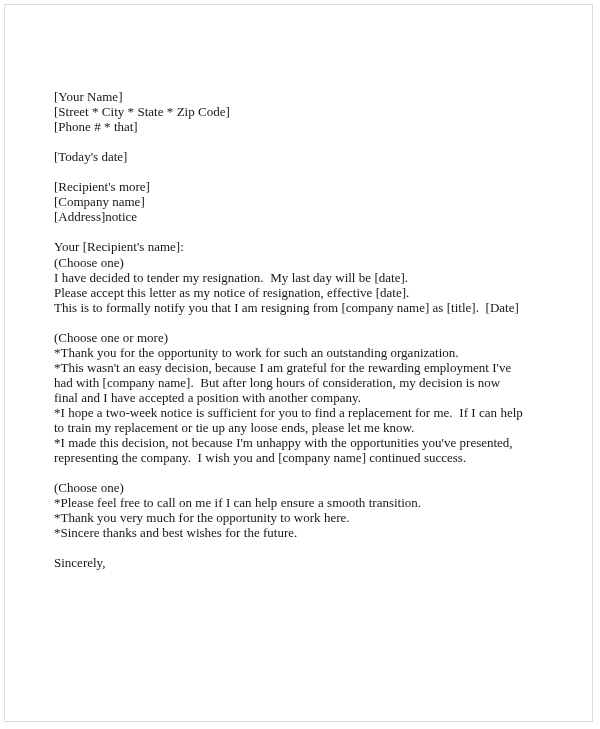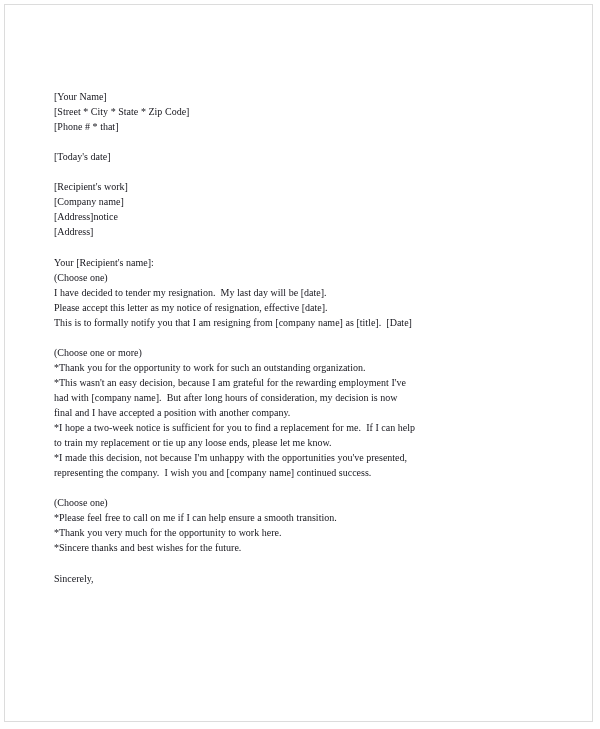--- a/index.html
+++ b/index.html
@@ -23,21 +23,21 @@
     border: 1px solid #dcdcdc;
     box-sizing: border-box;
     overflow: hidden;
   }
   #letter {
     position: absolute;
     left: 49px;
     top: 84px;
     width: 496px;
     color: #16161d;
-    font-size: 10px;
+    font-size: 13px;
     line-height: 15.05px;
     text-align: left;
     -webkit-font-smoothing: antialiased;
   }
   .block {
     margin: 0;
     padding: 0;
   }
   .spacer {
     height: 15.05px;
@@ -56,24 +56,23 @@
         <div class="line">[Your Name]</div>
         <div class="line">[Street * City * State * Zip Code]</div>
         <div class="line">[Phone # * that]</div>
       </div>
       <div class="spacer"></div>
       <div class="block">
         <div class="line">[Today's date]</div>
       </div>
       <div class="spacer"></div>
       <div class="block">
-        <div class="line">[Recipient's work]</div>
+        <div class="line">[Recipient's more]</div>
         <div class="line">[Company name]</div>
         <div class="line">[Address]notice</div>
-        <div class="line">[Address]</div>
       </div>
       <div class="spacer"></div>
       <div class="block">
         <div class="line">Your [Recipient's name]:</div>
         <div class="line">(Choose one)</div>
         <div class="line">I have decided to tender my resignation.  My last day will be [date].</div>
         <div class="line">Please accept this letter as my notice of resignation, effective [date].</div>
         <div class="line">This is to formally notify you that I am resigning from [company name] as [title].  [Date]</div>
       </div>
       <div class="spacer"></div>

